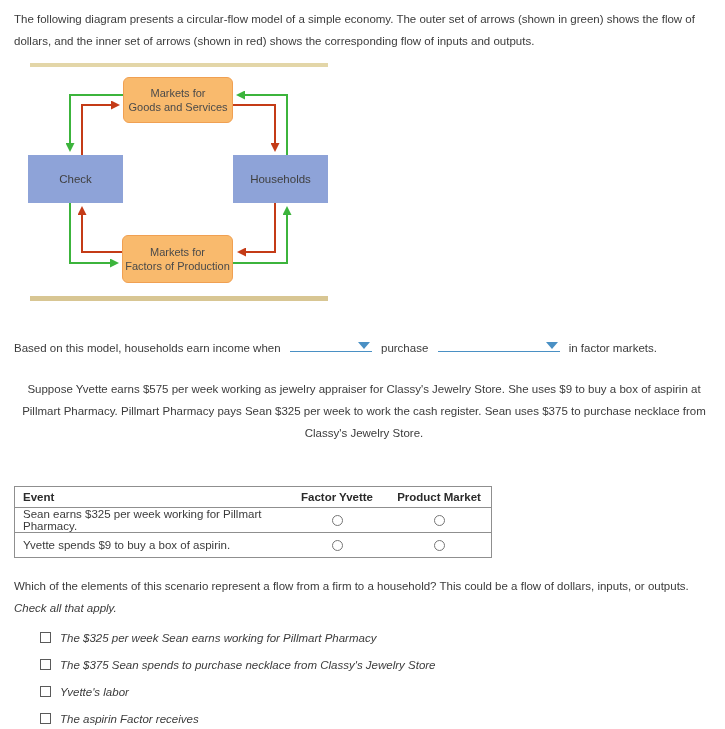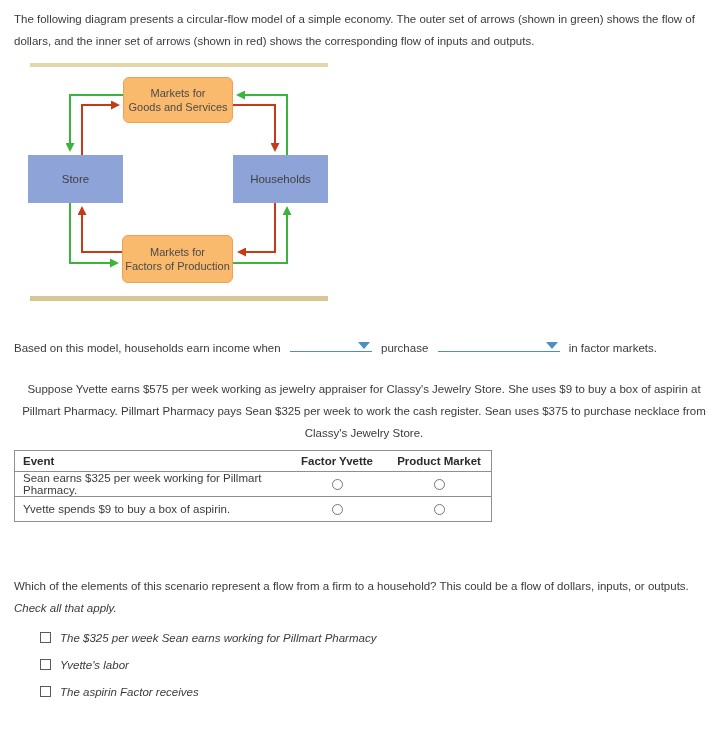--- a/index.html
+++ b/index.html
@@ -50,21 +50,21 @@
   .dd-caret {
     position:absolute; right:2px; bottom:2px; width:0; height:0;
     border-left:6px solid transparent; border-right:6px solid transparent;
     border-top:7px solid var(--accent-dropdown);
   }
   .dd-value { position:absolute; left:2px; bottom:1px; }
 
   
   .italic { font-style:italic; }
   .events-table {
-    position:absolute; left:14px; top:450px; width:478px;
+    position:absolute; left:14px; top:486px; width:478px;
     border:1px solid var(--table-border); background:#fff;
   }
   .t-row { display:flex; align-items:center; border-top:1px solid var(--table-border); height:25px; }
   .t-row:first-child { border-top:none; height:20px; }
   .t-col-event { flex:1; padding-left:8px; }
   .t-col-factor  { width:100px; text-align:center; display:flex; justify-content:center; }
   .t-col-product { width:104px; text-align:center; display:flex; justify-content:center; }
   .t-head { font-weight:bold; color:#2b2b2b; }
   .t-head .t-col-factor, .t-head .t-col-product { display:block; }
   .radio {
@@ -108,21 +108,21 @@
       <path class="arrow-red" d="M122 192 L82 192 L82 148" marker-end="url(#ah-red)"></path>
       <path class="arrow-green" d="M233 203 L287 203 L287 148" marker-end="url(#ah-green)"></path>
       <path class="arrow-red" d="M275 143 L275 192 L239 192" marker-end="url(#ah-red)"></path>
     </svg>
 
     <div class="mbox mbox-top">
       <span>Markets for</span>
       <span>Goods and Services</span>
     </div>
     <div class="abox abox-left">
-      <span>Store</span>
+      <span>Check</span>
     </div>
     <div class="abox abox-right">
       <span>Households</span>
     </div>
     <div class="mbox mbox-bottom">
       <span>Markets for</span>
       <span>Factors of Production</span>
     </div>
   </div>
 
@@ -174,20 +174,24 @@
     <span class="italic">Check all that apply.</span>
   </p>
 
   <div class="check-list">
     <div class="check-item">
       <span class="checkbox"></span>
       <span>The $325 per week Sean earns working for Pillmart Pharmacy</span>
     </div>
     <div class="check-item">
       <span class="checkbox"></span>
+      <span>The $375 Sean spends to purchase necklace from Classy's Jewelry Store</span>
+    </div>
+    <div class="check-item">
+      <span class="checkbox"></span>
       <span>Yvette's labor</span>
     </div>
     <div class="check-item">
       <span class="checkbox"></span>
       <span>The aspirin Factor receives</span>
     </div>
   </div>
 
 </div>
 

